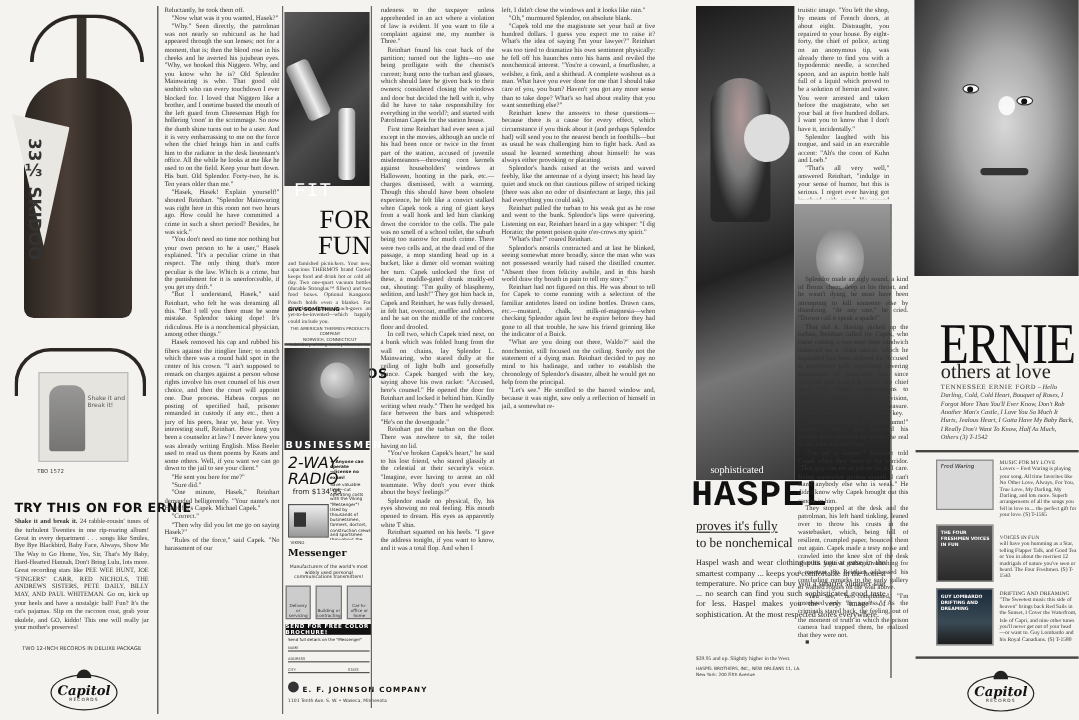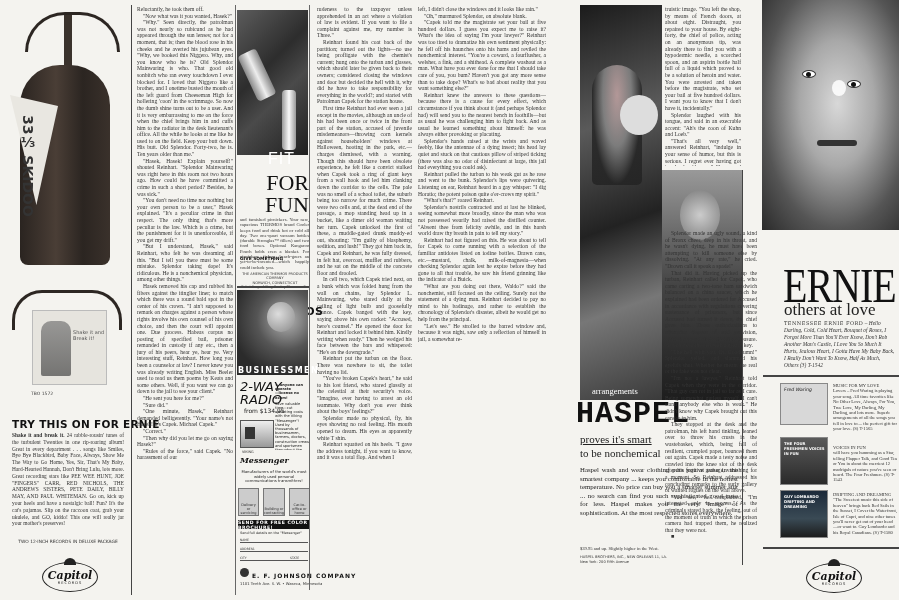--- a/index.html
+++ b/index.html
@@ -23,30 +23,30 @@
   .album-fig { position:absolute; left: 8px; top: 10px; width: 30px; height: 55px; background: linear-gradient(#777,#444); border-radius: 10px 10px 2px 2px; opacity: .7; }
   .album-code { position:absolute; left: 31px; top: 391px; font-family: "DejaVu Sans", sans-serif; font-size: 4.5px; color: #444; }
   .headline { font-family: "DejaVu Sans", sans-serif; font-weight: bold; font-size: 10.5px; letter-spacing: .3px; color: #111; }
   .ad-body { font-size: 5.4px; line-height: 6.8px; color: #333; text-align: justify; }
   .capitol-logo { position:absolute; width: 56px; height: 30px; border: 1.5px solid #222; border-radius: 50%; background: #f4f3ef; display:flex; flex-direction: column; align-items:center; justify-content:center; }
   .capitol-logo .script { font-family: "DejaVu Serif", serif; font-style: italic; font-weight: bold; font-size: 11px; color: #111; line-height: 11px; }
   .capitol-logo .sub { font-family: "DejaVu Sans", sans-serif; font-size: 3.6px; letter-spacing: 1px; color: #222; }
   .capitol-logo .dome { position:absolute; top:-5px; width: 12px; height: 7px; background:#222; border-radius: 6px 6px 0 0; }
   
   .thermos-photo { left: 237px; top: 10px; width: 71px; height: 145px; background: linear-gradient(135deg,#5c5c5c,#2d2d2d 40%,#4a4a4a 60%,#1f1f1f); }
-  .fit { position:absolute; left: 268px; top: 150px; font-family: Liberation Sans, sans-serif; font-size: 16px; color: #fff; letter-spacing: 1px; }
+  .fit { position:absolute; left: 245px; top: 150px; font-family: Liberation Mono, monospace; font-size: 16px; color: #fff; letter-spacing: 1px; }
   .for-fun { position:absolute; text-align:right; font-family: "Liberation Serif", serif; font-size: 22px; line-height: 22px; color: #111; }
   .thermos-brand { font-family: "DejaVu Sans", sans-serif; font-weight: bold; font-size: 5.5px; color:#111; }
   
   .radio-photo { left: 237px; top: 290px; width: 71px; height: 85px; background: radial-gradient(circle at 70% 35%, #b5b5b5, #555 40%, #2b2b2b 75%); }
   .businessmen { position:absolute; left: 238px; top: 366px; font-family: "DejaVu Sans", sans-serif; font-weight: bold; font-size: 8px; color: #fff; letter-spacing: 1.5px; }
   .two-way { position:absolute; left: 240px; top: 380px; font-family: "DejaVu Sans", sans-serif; font-weight: normal; font-style: italic; font-size: 13px; line-height: 13px; color: #111; }
   .radio-from { position:absolute; left: 244px; top: 407px; font-family: "DejaVu Sans", sans-serif; font-size: 6px; color: #222; }
   .radio-set { position:absolute; left: 240px; top: 420px; width: 34px; height: 28px; background: linear-gradient(#eee,#999); border: 1px solid #555; }
-  .messenger { position:absolute; left: 240px; top: 455px; font-family: "DejaVu Serif", serif; font-style: italic; font-weight: bold; font-size: 8px; color:#111; }
+  .messenger { position:absolute; left: 240px; top: 455px; font-family: "DejaVu Serif", serif; font-weight: bold; font-size: 8px; color:#111; }
   .icons-row { position:absolute; left: 238px; top: 488px; width: 72px; height: 28px; display:flex; gap: 4px; }
   .icons-row div { flex:1; background: #ccc; border: 1px solid #777; font-size: 3.5px; font-family: "DejaVu Sans", sans-serif; color:#333; display:flex; align-items:flex-end; justify-content:center; text-align:center; }
   .send-bar { position:absolute; left: 238px; top: 520px; width: 72px; height: 9px; background: #111; color:#fff; font-family: "DejaVu Sans", sans-serif; font-weight:bold; font-size: 4.6px; letter-spacing: .5px; display:flex; align-items:center; justify-content:center; }
   .form-line { position:absolute; left: 240px; height: 0; border-bottom: 1px solid #555; width: 68px; }
   .johnson { position:absolute; left: 240px; top: 572px; font-family: "DejaVu Sans", sans-serif; font-weight:bold; font-size: 6px; color:#111; letter-spacing: 1px; }
   .johnson-addr { position:absolute; left: 240px; top: 581px; font-family: "DejaVu Sans", sans-serif; font-size: 3.8px; color:#333; }
   
   .haspel-photo { left: 580px; top: 5px; width: 82px; height: 395px; background: linear-gradient(160deg,#1b1b1b,#5a5a5a 30%,#222 55%,#777 75%,#3a3a3a); }
   .haspel-person { position:absolute; left: 12px; top: 60px; width: 50px; height: 120px; background: radial-gradient(ellipse at 50% 25%, #caa, #888 40%, #222 70%); border-radius: 25px 25px 5px 5px; opacity:.8; }
   .haspel-photo-2 { left: 662px; top: 170px; width: 80px; height: 230px; background: linear-gradient(180deg,#999,#444 50%,#1d1d1d); }
@@ -200,23 +200,23 @@
   <p>"Let's see." He strolled to the barred window and, because it was night, saw only a reflection of himself in jail, a somewhat re-</p>
 </div>
 
 <div class="photo haspel-photo">
   <div class="haspel-person"></div>
   <div style="position:absolute; left:40px; top:90px; width:38px; height:40px; border-radius:50%; background:#ddd;"></div>
 </div>
 <div class="photo haspel-photo-2">
   <div style="position:absolute; left:18px; top:20px; width:40px; height:50px; border-radius:50%; background:radial-gradient(circle,#ccc,#777);"></div>
 </div>
-<div class="sophisticated">arrangements</div>
+<div class="sophisticated">sophisticated</div>
 <div class="haspel">HASPEL</div>
-<div class="haspel-tag" style="top:433px; text-decoration:underline;">proves it's smart</div>
+<div class="haspel-tag" style="top:433px; text-decoration:underline;">proves it's fully</div>
 <div class="haspel-tag" style="top:447px;">to be nonchemical</div>
 <div class="abs" style="left:580px; top:466px; width:158px; font-family:'Liberation Serif',serif; font-size:6.8px; line-height:8.6px; color:#222; text-align:justify;">Haspel wash and wear clothing puts you at ease in the smartest company ... keeps you comfortable in the hottest temperature. No price can buy you a smarter summer suit ... no search can find you such sophisticated good taste for less. Haspel makes you the very "image" of sophistication. At the most respected stores everywhere.</div>
 <div class="abs" style="left:580px; top:546px; font-size:4.6px; color:#333;">$39.95 and up. Slightly higher in the West.</div>
 <div class="abs" style="left:580px; top:555px; font-family:'DejaVu Sans',sans-serif; font-size:3.6px; color:#333;">HASPEL BROTHERS, INC., NEW ORLEANS 11, LA.</div>
 <div class="abs" style="left:580px; top:560px; font-family:'DejaVu Sans',sans-serif; font-size:3.6px; color:#333;">New York: 200 Fifth Avenue</div>
 
 <div class="abs col-text" style="left:665px; top:6px; width:76px; height:160px;">
   <p style="text-indent:0">truistic image. "You left the shop, by means of French doors, at about eight. Distraught, you repaired to your house. By eight-forty, the chief of police, acting on an anonymous tip, was already there to find you with a hypodermic needle, a scorched spoon, and an aspirin bottle half full of a liquid which proved to be a solution of heroin and water. You were arrested and taken before the magistrate, who set your bail at five hundred dollars. I want you to know that I don't have it, incidentally."</p>
   <p>Splendor laughed with his tongue, and said in an execrable accent: "Ah's the coon of Kuhn and Loeb."</p>
   <p>"That's all very well," answered Reinhart, "indulge in your sense of humor, but this is serious. I regret ever having got involved with you." He moved from the vicinity of the toilet, which had just gulped like a frog, though the bowl was bright and its water as crystalline as that he had seen another image of himself in it.</p>

